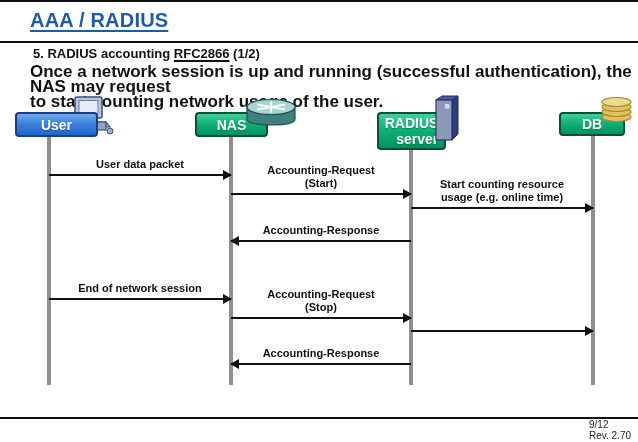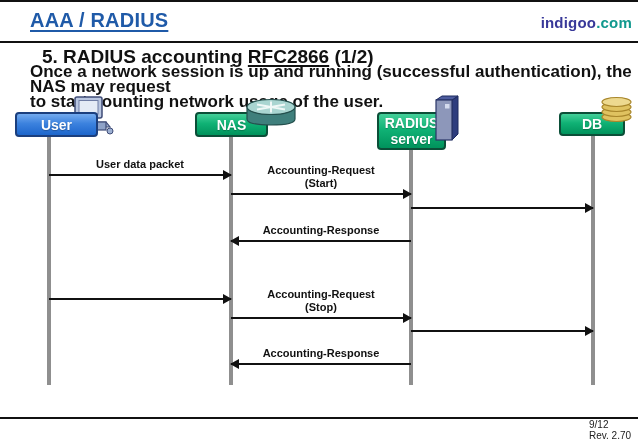--- a/index.html
+++ b/index.html
@@ -23,22 +23,22 @@
   .brand {
     position: absolute; right: 6px; top: 14px;
     font-size: 15px; font-weight: bold; letter-spacing: 0.2px;
   }
   .brand .b1 { color: #383899; }
   .brand .b2 { color: #11998e; }
   .header-rule {
     position: absolute; left: 0; top: 41px; width: 638px; height: 2px; background: #111111;
   }
   .slide-title {
-    position: absolute; left: 42px; top: 46px;
-    font-size: 19px; font-weight: bold; color: #111111; white-space: nowrap;
+    position: absolute; left: 33px; top: 46px;
+    font-size: 13px; font-weight: bold; color: #111111; white-space: nowrap;
   }
   .slide-title .rfc { text-decoration: underline; text-decoration-thickness: 1.5px; text-underline-offset: 2px; }
   .slide-subtitle {
     position: absolute; left: 30px; top: 64px;
     font-size: 17px; font-weight: bold; color: #111111;
     line-height: 15px; white-space: pre-line;
   }
 
   
   .abox {
@@ -50,20 +50,21 @@
     box-sizing: border-box;
     text-shadow: 0 1px 1px rgba(0,0,0,0.25);
   }
   .abox.blue {
     background: linear-gradient(180deg, #74abef 0%, #3c82de 45%, #1d66cc 100%);
     border-color: #1b3f7e;
   }
   .abox.green {
     background: linear-gradient(180deg, #43d099 0%, #10b275 45%, #00935c 100%);
     border-color: #0b4f38;
+    text-align: right;
   }
   .box-user   { left: 15px;  top: 112px; width: 83px; height: 25px; }
   .box-nas    { left: 195px; top: 112px; width: 73px; height: 25px; }
   .box-radius { left: 377px; top: 112px; width: 69px; height: 38px; }
   .box-db     { left: 559px; top: 112px; width: 66px; height: 24px; }
 
   
   .lifeline { position: absolute; width: 4px; background: #8f8f8f; z-index: 0; }
   .ll-user   { left: 47px;  top: 136px; height: 249px; }
   .ll-nas    { left: 229px; top: 136px; height: 249px; }
@@ -113,23 +114,20 @@
     font-size: 10px; color: #222222; line-height: 11px;
   }
 </style>
 </head>
 <body>
 
 <div class="page">
   <div class="topbar"></div>
 
   <div class="header-title">AAA / RADIUS</div>
-  <div class="brand">
-    <span class="b1">indigoo</span><span class="b2">.com</span>
-  </div>
   <div class="header-rule"></div>
 
   <div class="slide-title">
     <span>5. RADIUS accounting </span><span class="rfc">RFC2866</span><span> (1/2)</span>
   </div>
   <div class="slide-subtitle">Once a network session is up and running (successful authentication), the NAS may request
 to start counting network usage of the user.</div>
 
   <div class="abox blue box-user">User</div>
   <div class="abox green box-nas">NAS</div>
@@ -173,27 +171,30 @@
   <div class="msg m1">
     <div class="msg-label">User data packet</div>
     <div class="msg-line right"></div>
   </div>
   <div class="msg m2">
     <div class="msg-label">Accounting-Request
 (Start)</div>
     <div class="msg-line right"></div>
   </div>
   <div class="msg m3">
+    <div class="msg-label">Start counting resource
+usage (e.g. online time)</div>
     <div class="msg-line right"></div>
   </div>
   <div class="msg m4">
     <div class="msg-label">Accounting-Response</div>
     <div class="msg-line left"></div>
   </div>
   <div class="msg m5">
+    <div class="msg-label">End of network session</div>
     <div class="msg-line right"></div>
   </div>
   <div class="msg m6">
     <div class="msg-label">Accounting-Request
 (Stop)</div>
     <div class="msg-line right"></div>
   </div>
   <div class="msg m7">
     <div class="msg-line right"></div>
   </div>

